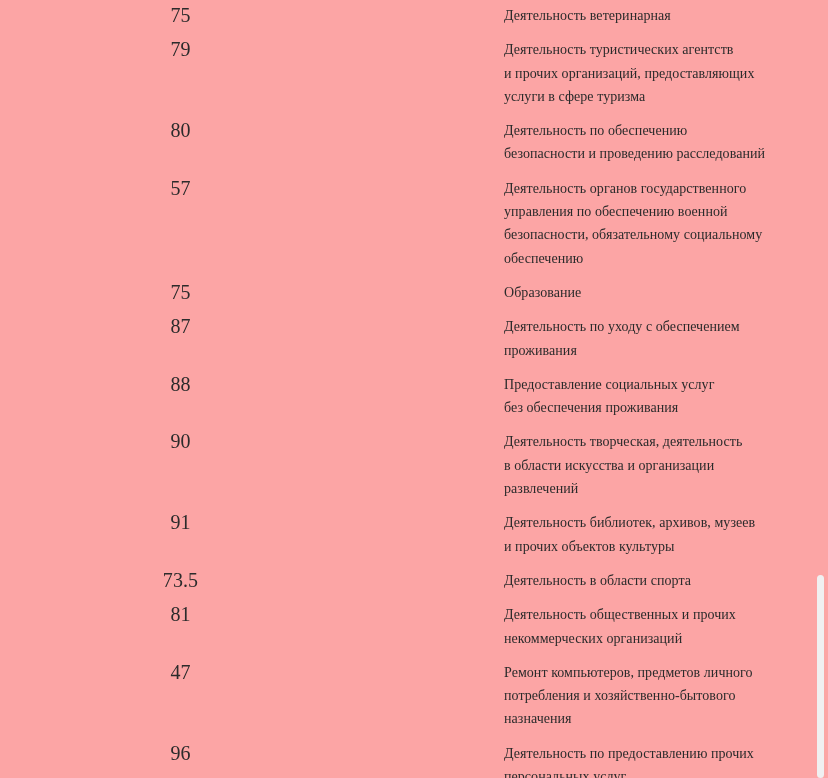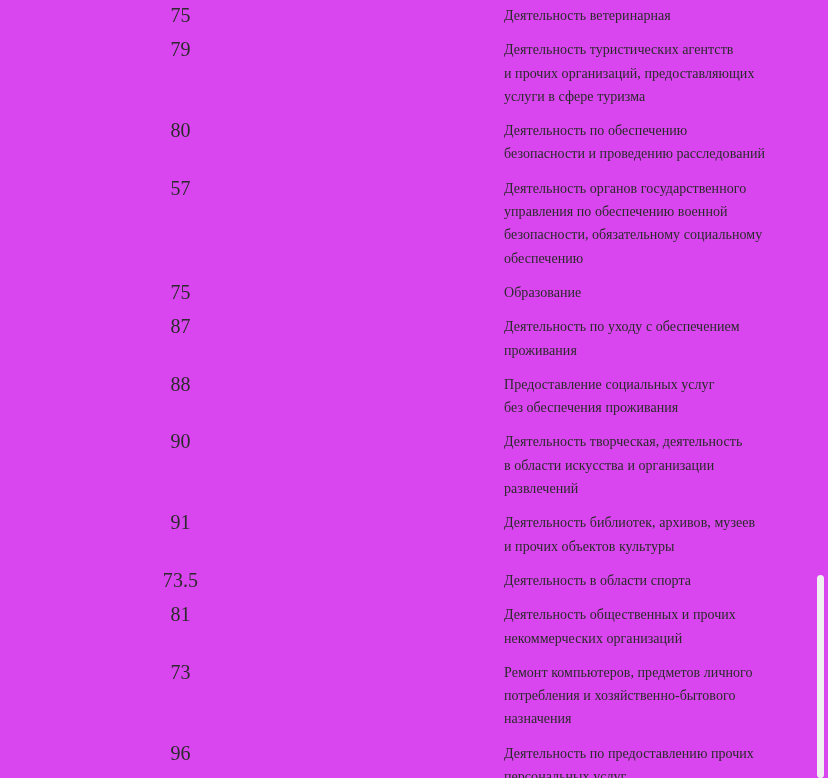--- a/index.html
+++ b/index.html
@@ -13,21 +13,21 @@
     overflow: hidden;
     font-family: "Liberation Serif", "DejaVu Serif", serif;
     color: #2b2b2b;
     position: relative;
   }
 
   .page {
     position: relative;
     width: 828px;
     height: 778px;
-    background: #d946ef;
+    background: #fca5a5;
     box-sizing: border-box;
     padding-top: 4px;
   }
 
   .okved-table {
     border-collapse: collapse;
     border-spacing: 0;
     width: 828px;
     table-layout: fixed;
   }
@@ -190,21 +190,21 @@
           <td class="code-cell col-code">81</td>
           <td class="desc-cell">
             <span class="desc-line">Деятельность общественных и прочих</span>
             <span class="desc-line">некоммерческих организаций</span>
           </td>
         </tr>
         <tr class="row-gap">
           <td colspan="2"></td>
         </tr>
         <tr>
-          <td class="code-cell col-code">73</td>
+          <td class="code-cell col-code">47</td>
           <td class="desc-cell">
             <span class="desc-line">Ремонт компьютеров, предметов личного</span>
             <span class="desc-line">потребления и хозяйственно-бытового</span>
             <span class="desc-line">назначения</span>
           </td>
         </tr>
         <tr class="row-gap">
           <td colspan="2"></td>
         </tr>
         <tr>

